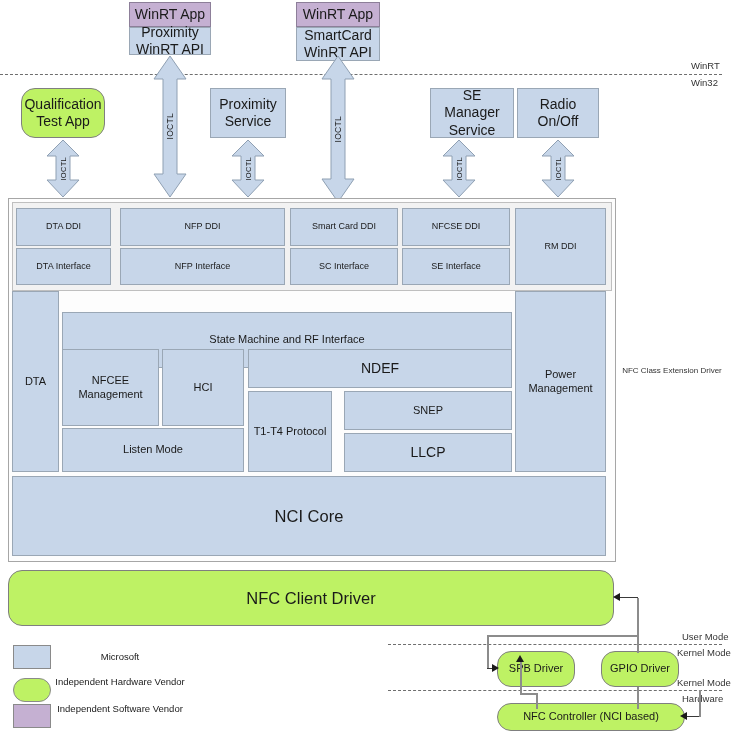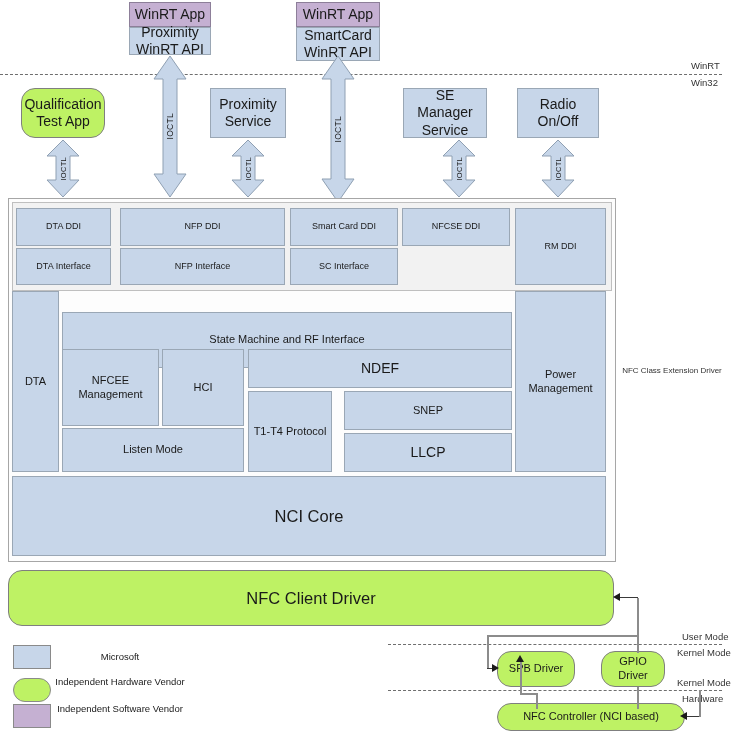--- a/index.html
+++ b/index.html
@@ -127,21 +127,21 @@
         <span class="vrt">IOCTL</span>
       </div>
   </div>
 
   <div class="box ihv t10" style="left:21px;top:88px;width:84px;height:50px;padding:0 4px;">
     <span>Qualification Test App</span>
   </div>
   <div class="box ms t10" style="left:210px;top:88px;width:76px;height:50px;padding:0 4px;">
     <span>Proximity Service</span>
   </div>
-  <div class="box ms t10" style="left:403px;top:88px;width:84px;height:50px;padding:16px 4px;">
+  <div class="box ms t10" style="left:430px;top:88px;width:84px;height:50px;padding:16px 4px;">
     <span>SE Manager Service</span>
   </div>
   <div class="box ms t10" style="left:517px;top:88px;width:82px;height:50px;padding:0 4px;">
     <span>Radio On/Off</span>
   </div>
 
   <div class="ioctl-wrap" style="left:45px;top:139px;width:36px;height:59px;">
     <svg width="36" height="59" viewBox="0 0 36 59">
       <polygon points="18,1 34,17 25,17 25,41 34,41 18,58 2,41 11,41 11,17 2,17" fill="#c7d6e9" stroke="#8fa0b3" stroke-width="1"></polygon>
     </svg>
@@ -198,20 +198,23 @@
   <div class="box ms t9" style="left:290px;top:208px;width:108px;height:38px;">
     <span>Smart Card DDI</span>
   </div>
   <div class="box ms t9" style="left:290px;top:248px;width:108px;height:37px;">
     <span>SC Interface</span>
   </div>
 
   <div class="box ms t9" style="left:402px;top:208px;width:108px;height:38px;">
     <span>NFCSE DDI</span>
   </div>
+  <div class="box ms t9" style="left:402px;top:248px;width:108px;height:37px;">
+    <span>SE Interface</span>
+  </div>
 
   <div class="box ms t9" style="left:515px;top:208px;width:91px;height:77px;">
     <span>RM DDI</span>
   </div>
 
   <div class="box ms t11" style="left:12px;top:291px;width:47px;height:181px;">
     <span>DTA</span>
   </div>
 
   <div class="box ms t11" style="left:62px;top:291px;width:450px;height:56px;margin-top:21px;">
@@ -260,21 +263,21 @@
   <div class="lbl" style="left:682px;top:631px;">User Mode</div>
   <div class="lbl" style="left:677px;top:647px;">Kernel Mode</div>
 
   <div class="dash" style="left:388px;top:690px;width:334px;"></div>
   <div class="lbl" style="left:677px;top:677px;">Kernel Mode</div>
   <div class="lbl" style="left:682px;top:693px;">Hardware</div>
 
   <div class="box ihv t11" style="left:497px;top:651px;width:78px;height:36px;padding:0 3px;">
     <span>SPB Driver</span>
   </div>
-  <div class="box ihv t11" style="left:601px;top:651px;width:64px;height:36px;padding:0 3px;">
+  <div class="box ihv t11" style="left:601px;top:651px;width:78px;height:36px;padding:0 3px;">
     <span>GPIO Driver</span>
   </div>
   <div class="box ihv t11" style="left:497px;top:703px;width:188px;height:28px;padding:0 3px;">
     <span>NFC Controller (NCI based)</span>
   </div>
 
   <div class="vline" style="left:637px;top:598px;height:55px;"></div>
   <div class="hline-dk" style="left:620px;top:597px;width:18px;"></div>
   <div class="arrowL" style="left:613px;top:593px;"></div>
 

